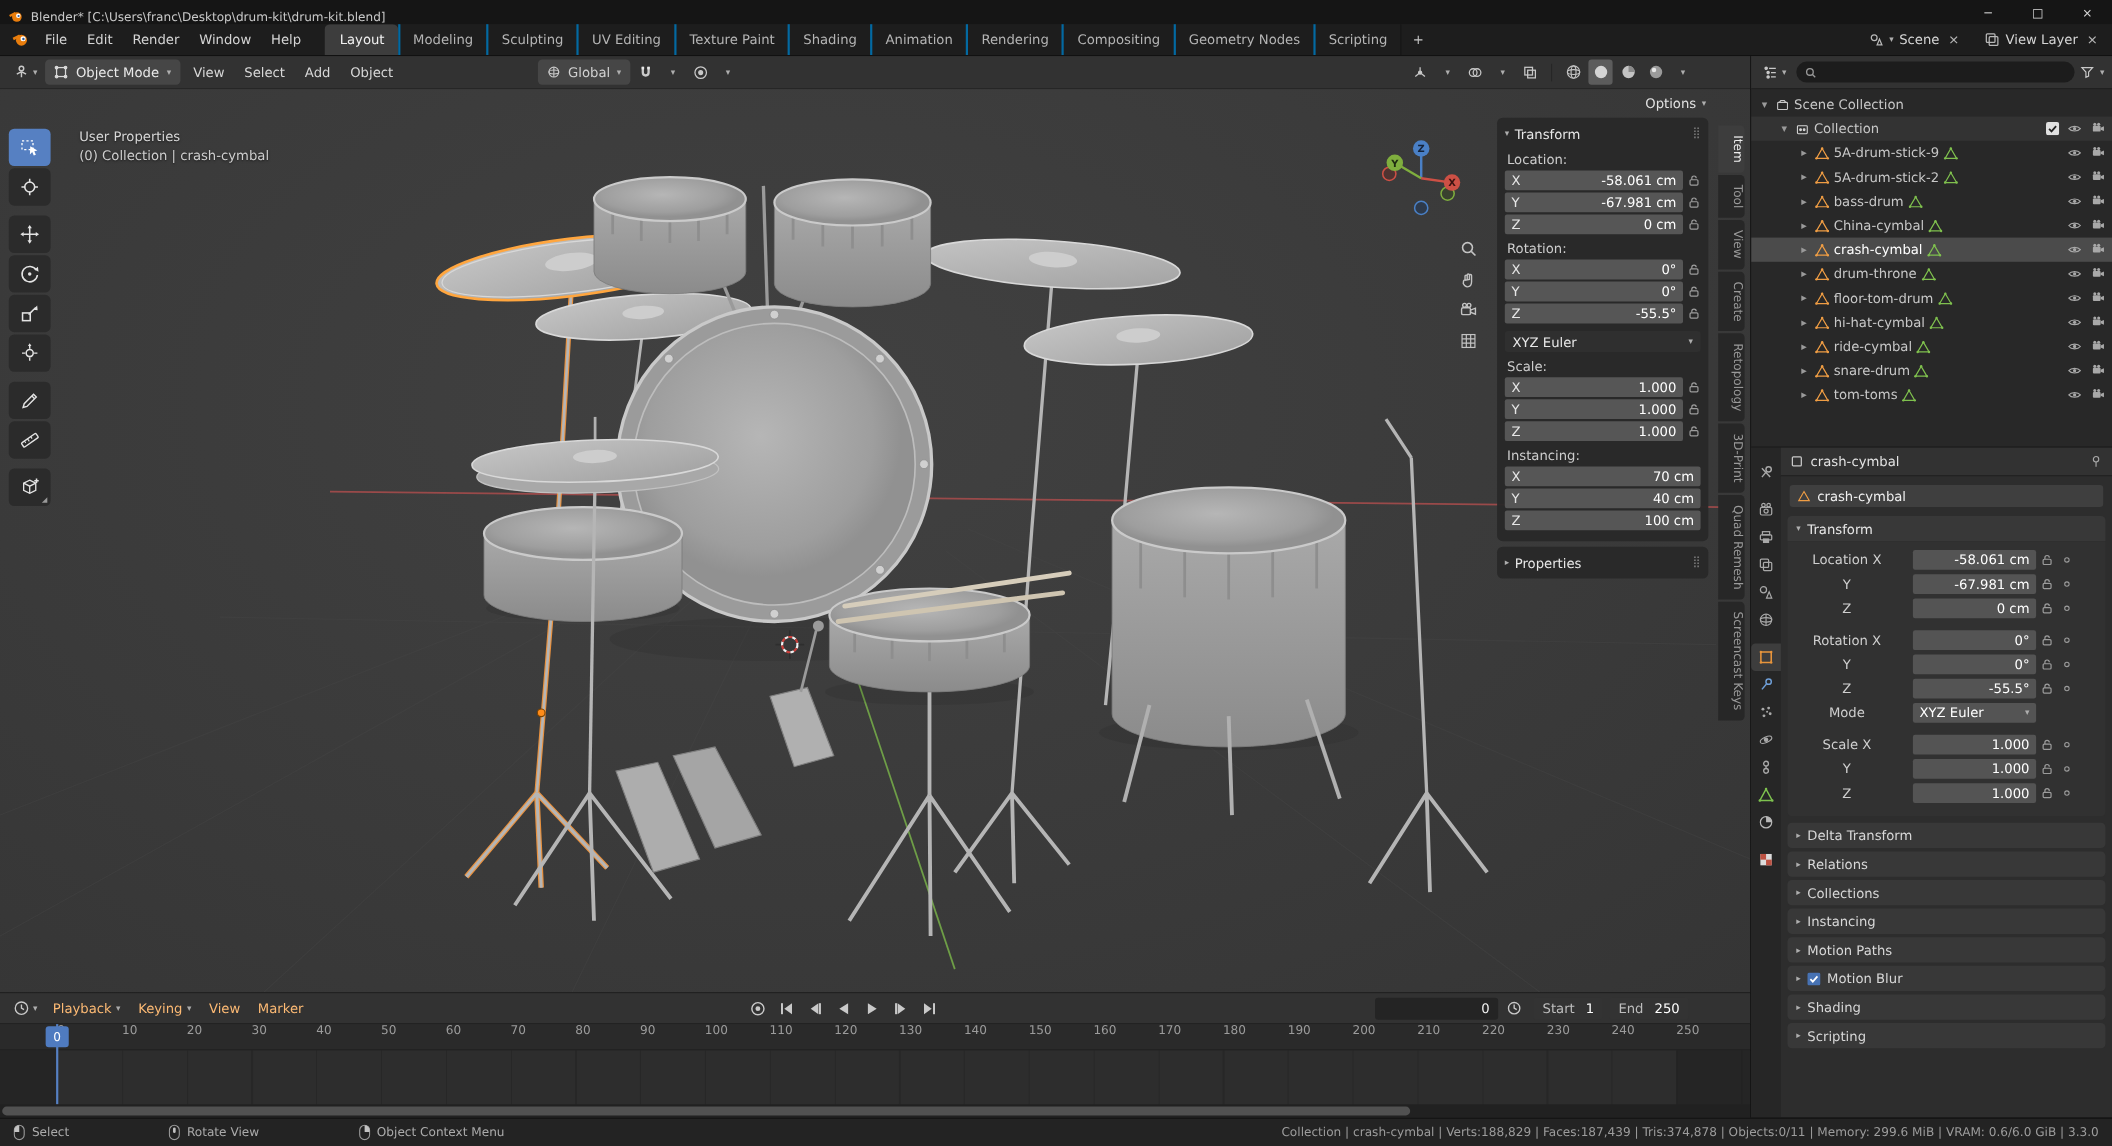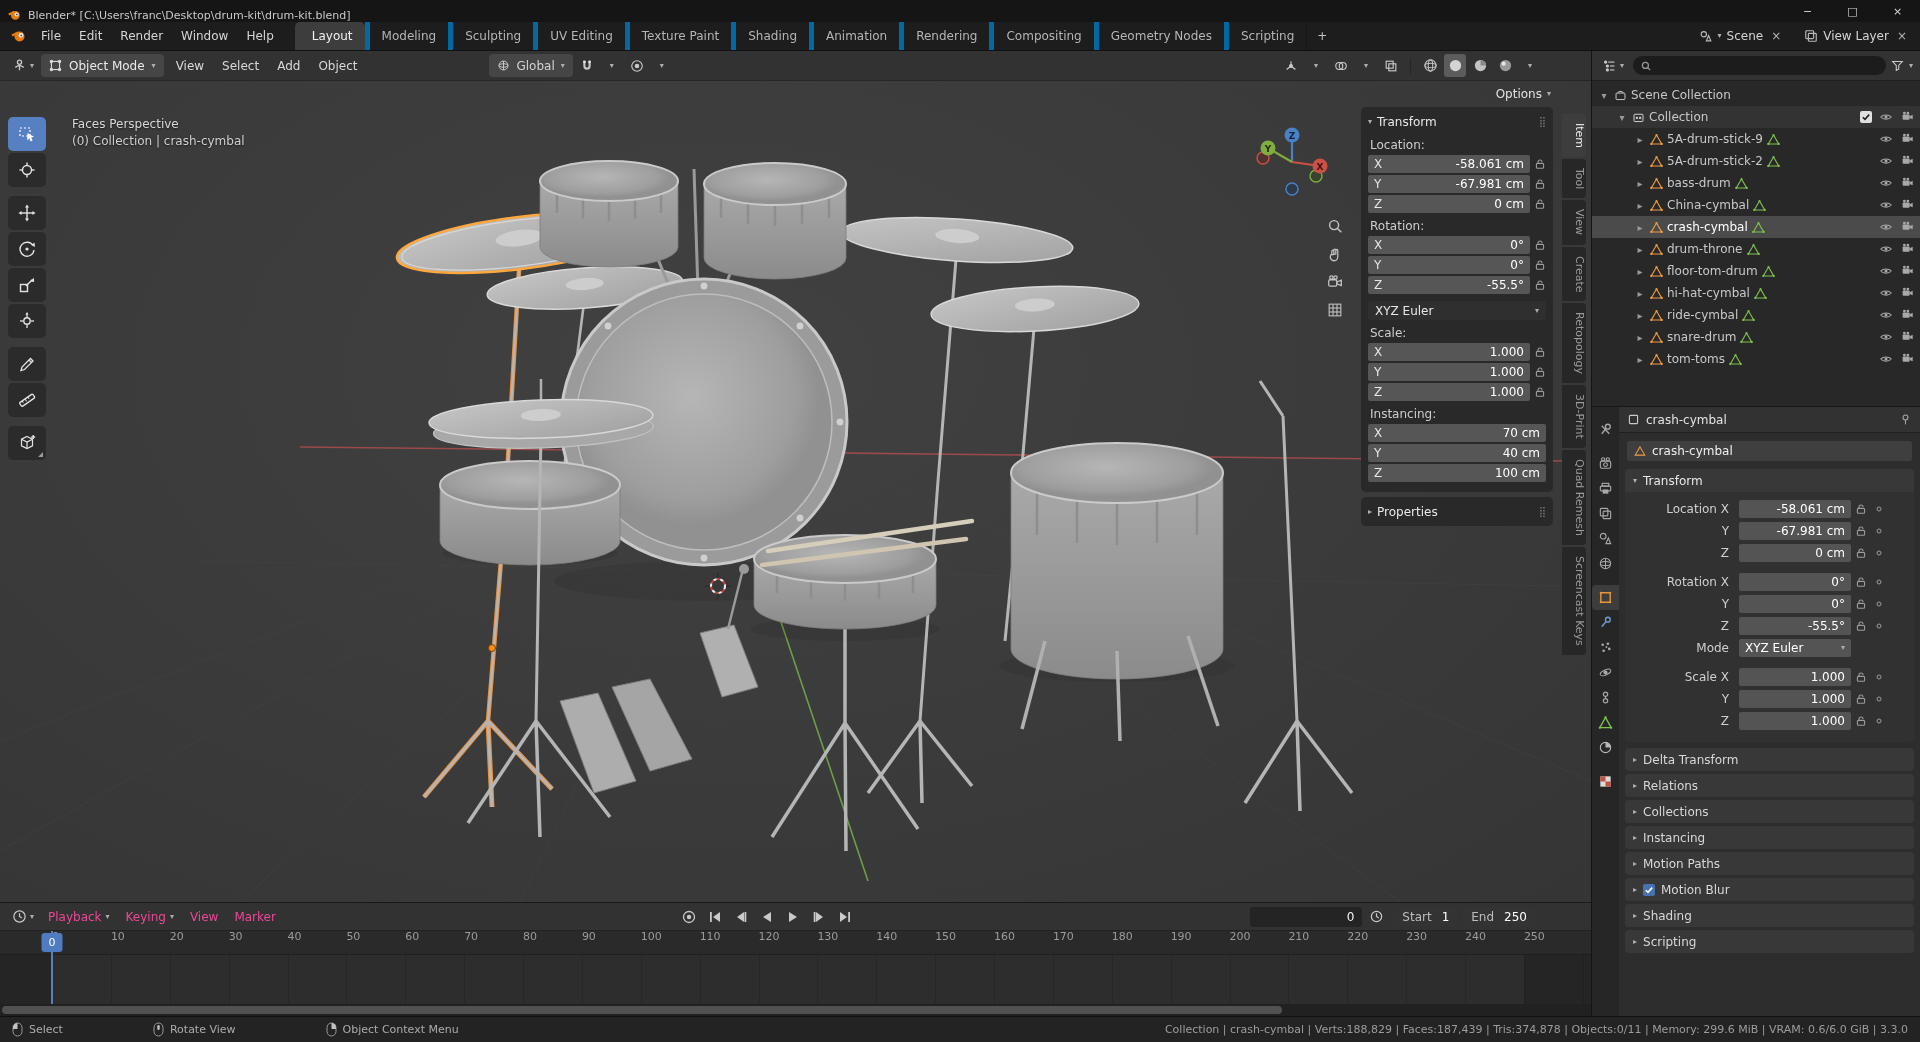--- a/index.html
+++ b/index.html
@@ -13,21 +13,21 @@
   .titlebar { height:22px; flex:none; background:#151515; display:flex; align-items:flex-end; padding-left:7px; gap:7px; color:#c9c9c9; font-size:11px; }
   .win-controls { margin-left:auto; display:flex; height:100%; }
   .win-btn { width:45px; display:flex; align-items:center; justify-content:center; color:#d8d8d8; font-size:11px; }
 
   
   .topbar { height:29px; flex:none; background:#1d1d1d; display:flex; align-items:stretch; padding-left:8px; border-bottom:1px solid #111; }
   .tb-logo { display:flex; align-items:center; padding:0 6px 0 2px; }
   .menus { display:flex; }
   .menu-item { padding:0 9px; display:flex; align-items:center; color:#d5d5d5; }
   .workspaces { display:flex; margin-left:12px; align-items:stretch; }
-  .ws-tab { padding:0 12px; display:flex; align-items:center; color:#b5b5b5; border-left:5px solid #0369a1; }
+  .ws-tab { padding:0 12px; display:flex; align-items:center; color:#b5b5b5; border-left:2px solid #0369a1; }
   .ws-tab:last-child { border-right:1px solid #161616; }
   .ws-tab.active { background:#3d3d3d; color:#f0f0f0; border-radius:5px 5px 0 0; border-color:transparent; }
   .ws-add { display:flex; align-items:center; padding:0 10px; color:#c5c5c5; }
   .topbar-right { margin-left:auto; display:flex; align-items:center; gap:5px; padding-right:10px; color:#d5d5d5; }
   .tb-x { color:#b5b5b5; padding:0 3px; font-size:12px; }
   .tb-sep { width:10px; }
 
   
   .content { flex:1; display:flex; min-height:0; }
   .left-col { flex:1; display:flex; flex-direction:column; min-width:0; border-right:1px solid #141414; }
@@ -98,36 +98,36 @@
   .ptab.gap { margin-top:9px; }
   .ptab.active { background:#3d3d3d; border-radius:4px 0 0 4px; }
   .prop-main { flex:1; display:flex; flex-direction:column; min-width:0; }
   .prop-header { height:26px; flex:none; background:#323232; border-bottom:1px solid #202020; display:flex; align-items:center; gap:6px; padding:0 8px; color:#e3e3e3; }
   .prop-pin { margin-left:auto; }
   .prop-name-row { display:flex; align-items:center; gap:4px; margin:8px 8px 6px; }
   .prop-name-field { flex:1; height:20px; background:#3f3f3f; border-radius:3px; display:flex; align-items:center; gap:6px; padding:0 7px; color:#f0f0f0; }
   .prop-section-header { height:23px; display:flex; align-items:center; gap:6px; background:#383838; border-radius:4px 4px 0 0; margin:2px 6px 0; padding:0 8px; color:#e8e8e8; }
   .prop-body { margin:0 6px; padding:7px 4px 9px; background:#313131; border-radius:0 0 4px 4px; }
   .prop-row { display:flex; align-items:center; height:20px; margin-bottom:2px; }
-  .prop-label { width:110px; flex:none; text-align:right; padding-right:10px; color:#cfcfcf; white-space:nowrap; }
+  .prop-label { width:110px; flex:none; text-align:center; padding-right:10px; color:#cfcfcf; white-space:nowrap; }
   .prop-field { width:112px; height:18px; background:#545454; border-radius:2px; display:flex; align-items:center; justify-content:flex-end; padding:0 6px; color:#fff; }
   .prop-drop { width:112px; height:18px; background:#545454; border-radius:2px; display:flex; align-items:center; padding:0 6px; color:#fff; }
   .prop-drop .caret { margin-left:auto; }
   .prop-lock { width:20px; display:flex; justify-content:center; }
   .prop-dot { width:16px; display:flex; justify-content:center; }
   .prop-gap { height:7px; }
   .prop-panels { margin-top:6px; }
   .prop-panel { height:23px; background:#383838; border-radius:4px; margin:0 6px 3px; display:flex; align-items:center; gap:6px; padding:0 8px; color:#d8d8d8; }
   .prop-panel .chk { display:none; }
   .prop-panel.has-check .chk { display:inline-flex; }
 
   
   .timeline { height:114px; flex:none; display:flex; flex-direction:column; background:#2b2b2b; border-top:1px solid #191919; }
   .tl-header { height:28px; flex:none; background:#323232; border-bottom:1px solid #222; display:flex; align-items:center; padding:0 8px; gap:2px; }
-  .tl-menu { padding:0 8px; color:#ec4899; display:flex; align-items:center; gap:4px; }
+  .tl-menu { padding:0 8px; color:#fdba74; display:flex; align-items:center; gap:4px; }
   .tl-menu.has-caret:after { content:"▾"; font-size:8px; color:#aaa; }
   .tl-spacer { flex:1; }
   .transport { display:flex; align-items:center; gap:2px; }
   .tp-btn { width:24px; height:20px; display:flex; align-items:center; justify-content:center; border-radius:3px; }
   .frame-field { width:112px; height:20px; background:#242424; border-radius:3px; display:flex; align-items:center; justify-content:flex-end; padding:0 8px; color:#f2f2f2; }
   .se-pill { height:20px; background:#333; border-radius:3px; display:flex; align-items:center; gap:10px; padding:0 8px; margin-left:4px; }
   .se-pill .lab { color:#bdbdbd; }
   .se-pill .val { color:#fff; }
   .tl-right-pad { width:46px; }
   .tl-body { flex:1; position:relative; }
@@ -515,21 +515,21 @@
                 <line x1="0" y1="8" x2="0" y2="13"></line>
                 <line x1="-13" y1="0" x2="-8" y2="0"></line>
                 <line x1="8" y1="0" x2="13" y2="0"></line>
               </g>
           </g>
 
           <circle cx="492" cy="567" r="3.5" fill="#ff8c1a" stroke="#7a4200"></circle>
         </svg>
 
         <div class="vp-labels">
-          <div>Faces Perspective</div>
+          <div>User Properties</div>
           <div>(0) Collection | crash-cymbal</div>
         </div>
 
         <div class="options-btn">
           <span>Options</span>
           <span class="caret">▾</span>
         </div>
 
         <div class="tools">
           <div class="tool-btn active">

